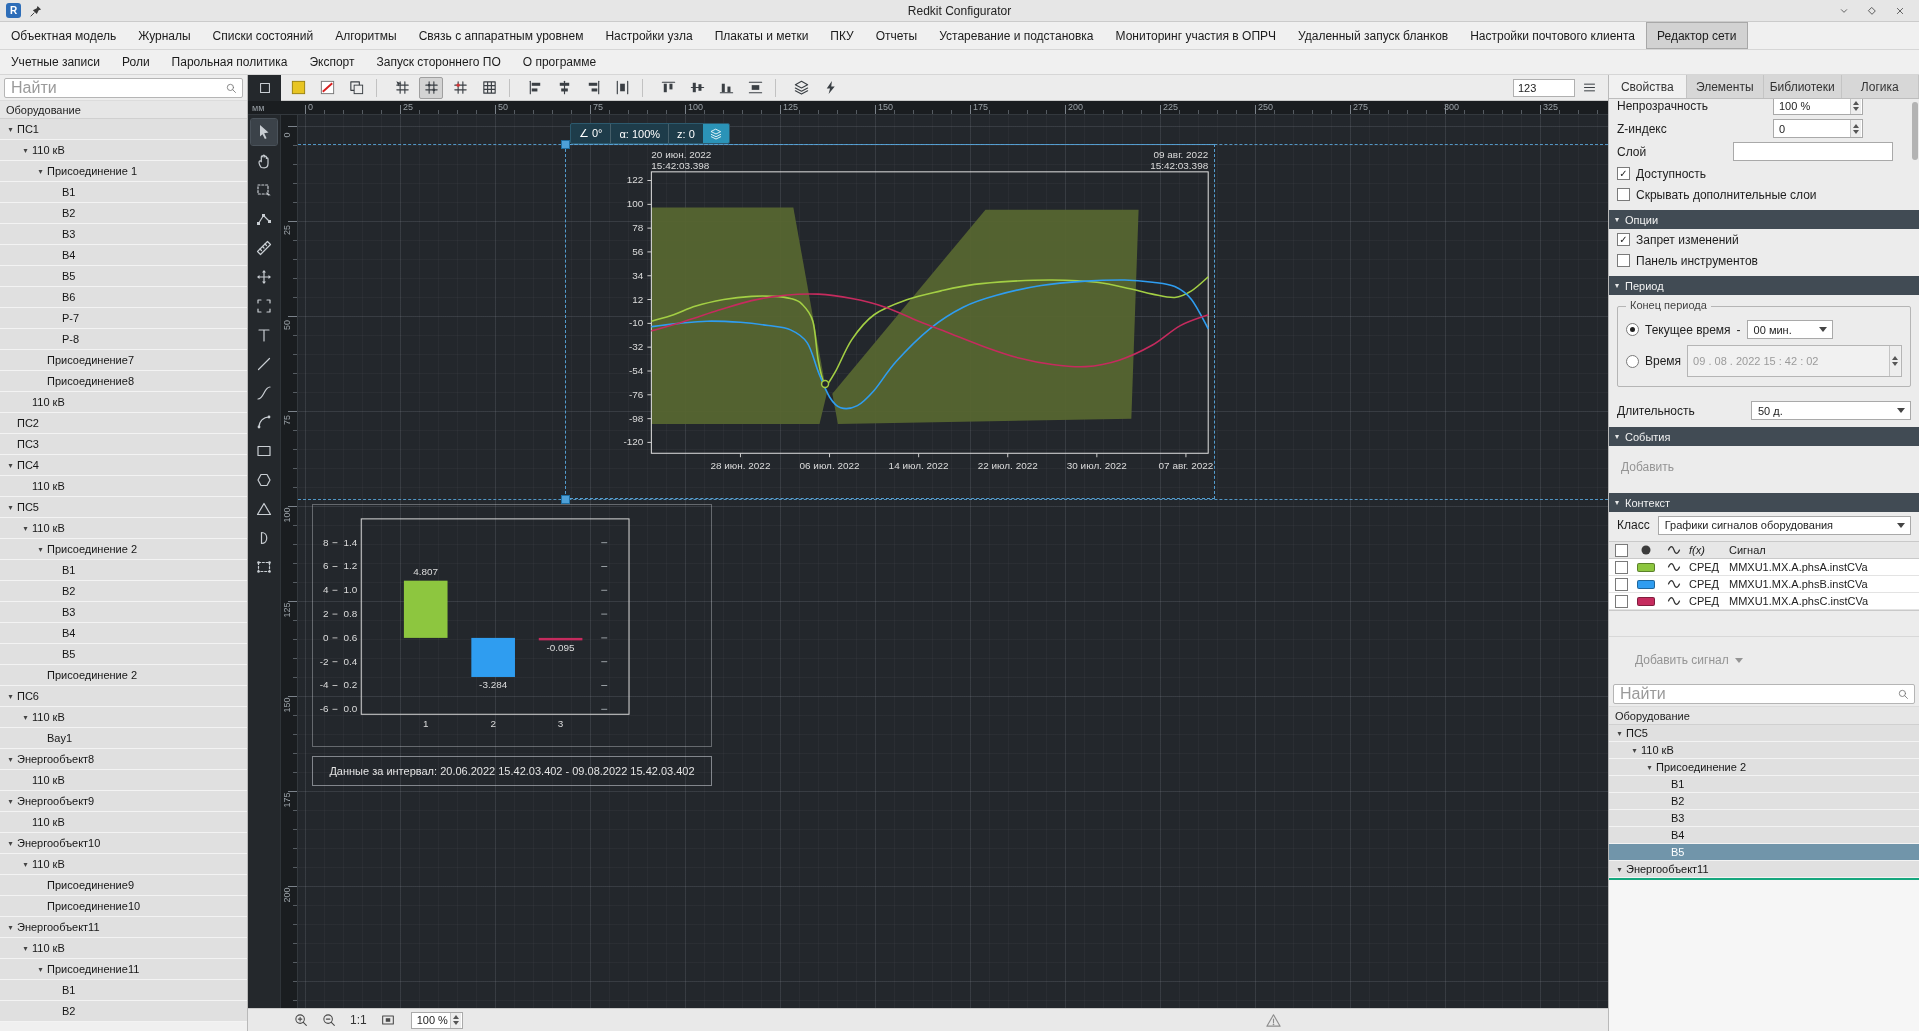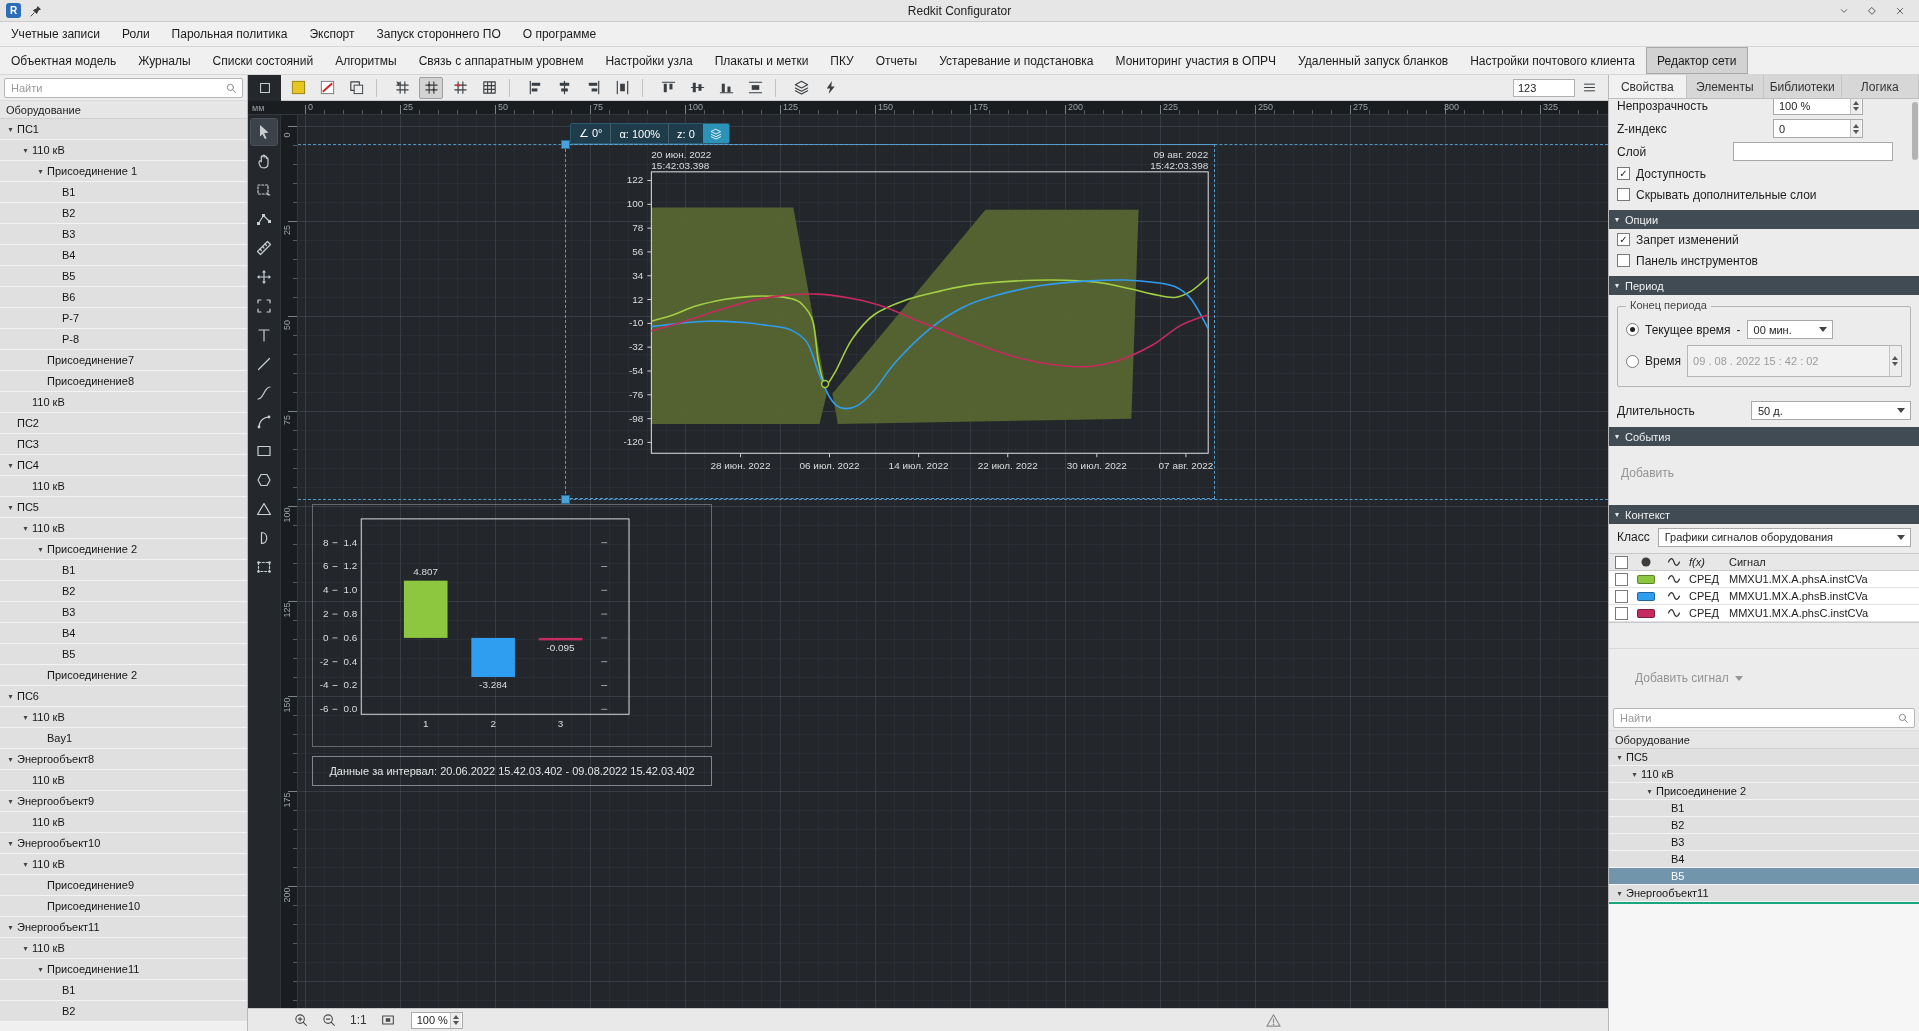--- a/index.html
+++ b/index.html
@@ -26,21 +26,21 @@
   .menubar.m2{height:25px}
   .menu-item{display:flex;align-items:center;padding:0 11px;font-size:12px;color:#1b1b1b;white-space:nowrap}
   .menu-item.active{background:#d2d2d2;outline:1px solid #a8a8a8;outline-offset:-1px}
 
   .workspace{flex:1;display:flex;min-height:0}
 
   
   .left-panel{width:248px;background:#ededed;border-right:1px solid #b9b9b9;display:flex;flex-direction:column;flex:none}
   .search-row{height:26px;padding:3px 4px;border-bottom:1px solid #dcdcdc;flex:none}
   .search-input{position:relative;height:20px;background:#fff;border:1px solid #b5b5b5;border-radius:2px;display:flex;align-items:center;padding:0 22px 0 6px}
-  .search-input input{border:none;outline:none;width:100%;font-size:11px;background:transparent;font-family:inherit;color:#333}
+  .search-input input{border:none;outline:none;width:100%;font-size:16px;background:transparent;font-family:inherit;color:#333}
   .search-input input::placeholder{color:#9a9a9a}
   .search-icon{position:absolute;right:4px;top:3px;width:13px;height:13px;color:#777}
   .search-icon svg{width:13px;height:13px}
   .panel-header{height:18px;display:flex;align-items:center;padding:0 6px;font-size:11px;color:#222;background:#e6e6e6;border-bottom:1px solid #d0d0d0;flex:none}
   .tree{flex:1;overflow:hidden;background:#f0f0f0}
   .tree-row{height:21px;border-bottom:1px solid #f3f3f3;background:#e0e0e0;display:flex;align-items:center;font-size:11px;color:#161616}
   .tree.compact .tree-row{height:17px}
   .tree-row .expander{width:13px;text-align:center;font-size:8px;color:#444;flex:none}
   .tree-row.selected{background:#7195aa;color:#fff}
   .tree-row.selected .expander{color:#fff}
@@ -120,21 +120,21 @@
   .section-header{height:19px;background:#414b54;color:#f2f2f2;display:flex;align-items:center;font-size:11px;padding-left:6px;gap:6px;margin-top:5px;flex:none}
   .section-header .tri{font-size:8px;color:#e8e8e8}
   .groupbox{margin:11px 8px 12px;border:1px solid #b5b5b5;border-radius:2px;position:relative;padding:10px 6px 6px;flex:none}
   .groupbox-legend{position:absolute;top:-8px;left:8px;background:#ececec;padding:0 4px;font-size:11px;color:#444}
   .radio-row{display:flex;align-items:center;gap:6px;padding:3px 2px;font-size:12px}
   .radio{width:13px;height:13px;border-radius:50%;background:#fff;border:1px solid #7a7a7a;position:relative;flex:none}
   .radio.on::after{content:"";position:absolute;left:3px;top:3px;width:5px;height:5px;border-radius:50%;background:#222}
   .dropdown{height:19px;background:#fff;border:1px solid #a9a9a9;display:flex;align-items:center;font-size:11px;padding:0 5px 0 6px;gap:6px}
   .dd-tri{margin-left:auto;width:0;height:0;border-left:4px solid transparent;border-right:4px solid transparent;border-top:5px solid #444;flex:none}
   .dt-input{height:32px;background:#f1f1f1;border:1px solid #b5b5b5;color:#9b9b9b;font-size:11px;display:flex;align-items:center;padding:0 14px 0 5px;flex:1;position:relative}
-  .muted{color:#949494;font-size:12px;padding:20px 12px;display:flex;align-items:center;gap:6px;flex:none}
+  .muted{color:#949494;font-size:12px;padding:14px 12px;display:flex;align-items:center;gap:6px;flex:none}
   .muted .dd-tri{margin-left:0;border-top-color:#949494}
   .signal-table{margin-top:3px;border-top:1px solid #c9c9c9;border-bottom:1px solid #c9c9c9;background:#fff;flex:none}
   .st-row{display:flex;align-items:center;height:17px;border-bottom:1px solid #e3e3e3;font-size:11px;background:#fff}
   .st-row.head{background:#e7e7e7;border-bottom:1px solid #c9c9c9;color:#222}
   .st-c1{width:24px;display:flex;justify-content:center;flex:none}
   .st-c2{width:26px;display:flex;justify-content:center;align-items:center;flex:none;color:#3c3c3c}
   .st-c3{width:30px;display:flex;justify-content:center;color:#333;flex:none}
   .st-c3 svg,.st-c2 svg{width:14px;height:14px}
   .st-c4{width:40px;color:#222;flex:none}
   .st-row.head .st-c4{font-style:italic}
@@ -173,43 +173,43 @@
           </svg>
         </div>
       <div class="win-btn">
           <svg viewBox="0 0 18 18">
             <path d="M5 5 L13 13 M13 5 L5 13" class="s"></path>
           </svg>
         </div>
     </div>
   </div>
 
-  <div class="menubar m2" id="menubar2">
-      <div class="menu-item">Учетные записи</div>
-      <div class="menu-item">Роли</div>
-      <div class="menu-item">Парольная политика</div>
-      <div class="menu-item">Экспорт</div>
-      <div class="menu-item">Запуск стороннего ПО</div>
-      <div class="menu-item">О программе</div>
-    </div>
   <div class="menubar m1" id="menubar1">
       <div class="menu-item">Объектная модель</div>
       <div class="menu-item">Журналы</div>
       <div class="menu-item">Списки состояний</div>
       <div class="menu-item">Алгоритмы</div>
       <div class="menu-item">Связь с аппаратным уровнем</div>
       <div class="menu-item">Настройки узла</div>
       <div class="menu-item">Плакаты и метки</div>
       <div class="menu-item">ПКУ</div>
       <div class="menu-item">Отчеты</div>
       <div class="menu-item">Устаревание и подстановка</div>
       <div class="menu-item">Мониторинг участия в ОПРЧ</div>
       <div class="menu-item">Удаленный запуск бланков</div>
       <div class="menu-item">Настройки почтового клиента</div>
       <div class="menu-item active">Редактор сети</div>
+    </div>
+  <div class="menubar m2" id="menubar2">
+      <div class="menu-item">Учетные записи</div>
+      <div class="menu-item">Роли</div>
+      <div class="menu-item">Парольная политика</div>
+      <div class="menu-item">Экспорт</div>
+      <div class="menu-item">Запуск стороннего ПО</div>
+      <div class="menu-item">О программе</div>
     </div>
 
   <div class="workspace">
 
     <div class="left-panel">
       <div class="search-row">
         <div class="search-input">
           <input placeholder="Найти" style="">
           <span class="search-icon"><svg viewBox="0 0 18 18">
                 <circle cx="7.5" cy="7.5" r="4.3" class="s"></circle>

